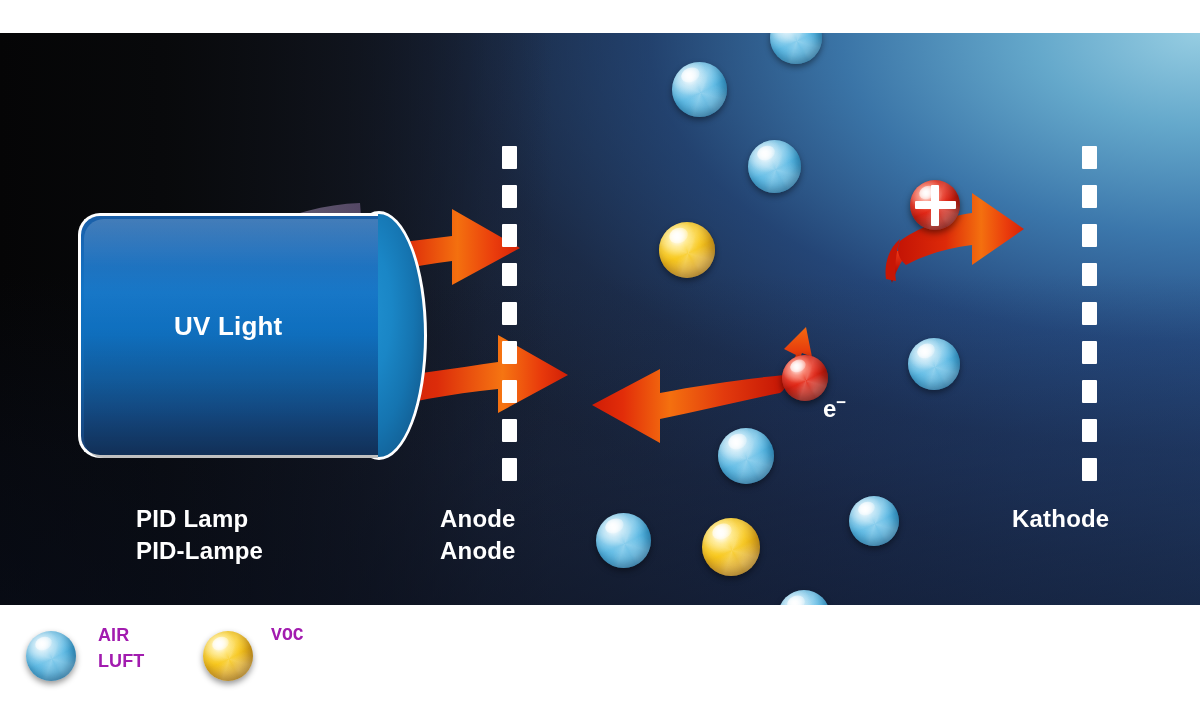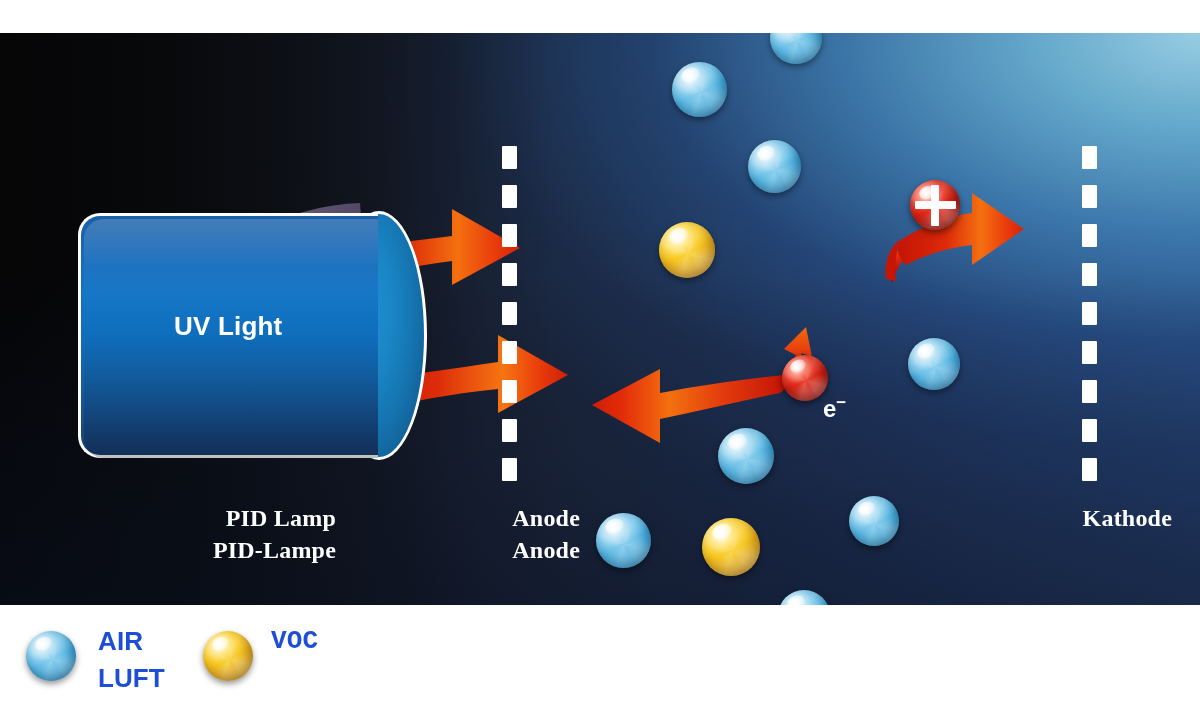--- a/index.html
+++ b/index.html
@@ -90,21 +90,21 @@
   .electrode{position:absolute;width:15px;}
   .electrode .dash{
     width:15px;background:#ffffff;margin-bottom:16px;border-radius:1px;
   }
 
   
   .panel-label{
     position:absolute;color:#ffffff;font-size:24px;font-weight:bold;
     line-height:1.32;letter-spacing:0.2px;white-space:nowrap;
   }
-  .panel-label.center{text-align:right;font-family:Liberation Serif, serif;}
+  .panel-label.center{text-align:left;}
 
   
   .sphere{position:absolute;border-radius:50%;}
   .sphere .shade{
     position:absolute;inset:0;border-radius:50%;
     background:
       radial-gradient(circle at 70% 78%, rgba(255,255,255,0.24) 0%, rgba(255,255,255,0) 38%),
       radial-gradient(circle at 32% 28%, rgba(255,255,255,0.92) 0%, rgba(255,255,255,0.35) 16%, rgba(255,255,255,0) 34%);
   }
   .sphere .hi{
@@ -152,21 +152,21 @@
   .e-label{
     position:absolute;color:#ffffff;font-size:24px;font-weight:bold;
     z-index:7;white-space:nowrap;
   }
   .e-label sup{font-size:17px;vertical-align:super;}
 
   
   .legend{position:absolute;left:0;top:605px;width:1200px;height:104px;background:#ffffff;}
   .legend-item{position:absolute;}
   .legend-text{
-    position:absolute;color:#1d4ed8;font-size:26px;font-weight:bold;
+    position:absolute;color:#a21caf;font-size:18px;font-weight:bold;
     line-height:1.42;white-space:nowrap;letter-spacing:0.1px;
   }
 </style>
 </head>
 <body>
 
 <div id="root">
 
   <div class="panel">
     <div class="bg-base"></div>

